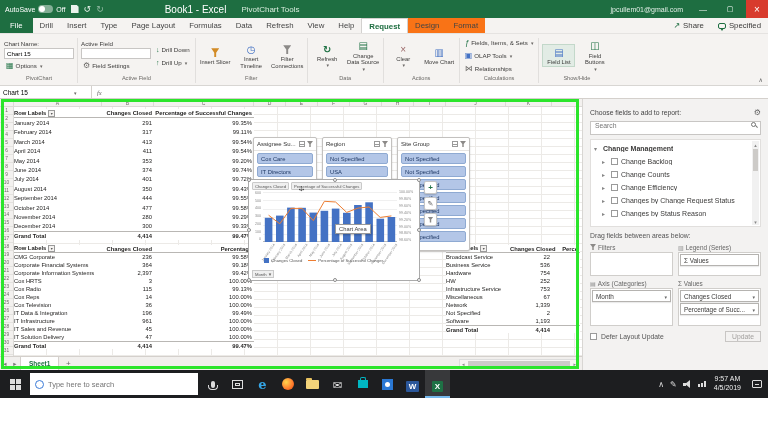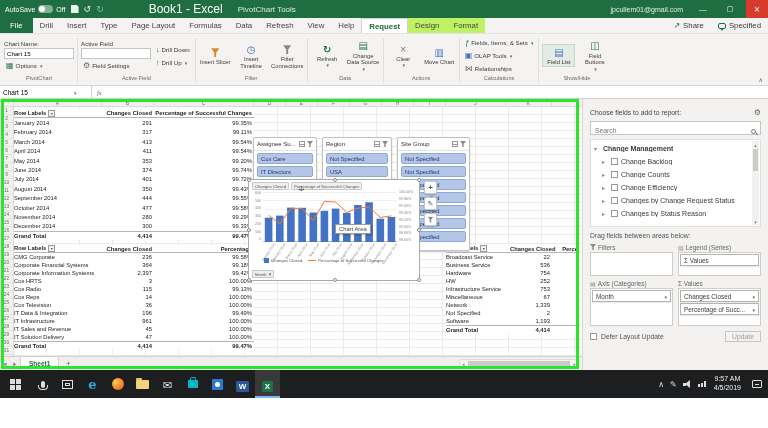--- a/index.html
+++ b/index.html
@@ -11,34 +11,34 @@
 
 
 .titlebar{height:18px;background:#1e6e41;display:flex;align-items:center;color:#fff;font-size:8px;padding-left:5px;gap:5px}
 .autosave{display:flex;align-items:center;gap:3px;font-size:7px}
 .as-pill{width:15px;height:8px;border-radius:4px;background:rgba(255,255,255,.45);display:inline-flex;align-items:center}
 .as-knob{width:6px;height:6px;border-radius:50%;background:#fff;margin-left:1px}
 .tb-ic{font-size:9px;line-height:1;color:#eaf3ec}
 .tb-ic.undo::after{content:"↺"}
 .tb-ic.redo::after{content:"↻";opacity:.55}
 .save-ic{width:8px;height:8px;background:#eaf3ec;clip-path:polygon(0 0,78% 0,100% 22%,100% 100%,0 100%);display:inline-block}
-.tb-title{margin-left:40px;font-size:12px}
+.tb-title{margin-left:56px;font-size:10px}
 .tb-context{font-size:8px;color:#d8ecdd;margin-left:10px}
 .tb-user{font-size:7px;color:#e3efe7;margin-right:4px}
 .winbtn{width:22px;height:18px;display:flex;align-items:center;justify-content:center;font-size:8px;color:#fff}
 .winbtn.restore::after{content:"▢";font-size:7px}
 .winbtn.min::after{content:"—"}
 .winbtn.close{background:#d83b2d}
 .winbtn.close::after{content:"×";font-size:10px}
 
 
 .tabrow{height:16px;background:#f5f3f1;display:flex;align-items:stretch;font-size:7.8px;color:#444;border-bottom:1px solid #e5e3e1}
 .tab{display:flex;align-items:center;padding:0 7px}
 .tab.file{background:#1e6e41;color:#fff;padding:0 10px}
-.tab.ctx{background:#bef264}
+.tab.ctx{background:#f97316}
 .tab.active{background:#fff;color:#1e6e41;border:1px solid #d3d1cf;border-bottom:0;font-weight:bold}
 .tellme{display:flex;align-items:center;gap:3px;color:#605e5c;padding:0 8px}
 .bulb{width:6px;height:6px;border-radius:50%;background:#f2c811;display:inline-block}
 .share,.comments{display:flex;align-items:center;gap:3px;padding:0 7px;color:#3b3a39}
 .share-ic::after{content:"↗";color:#1e6e41;font-size:8px}
 .bubble{width:8px;height:6px;border:1px solid #1e6e41;border-radius:2px;position:relative;display:inline-block}
 .bubble::after{content:"";position:absolute;left:1px;bottom:-3px;border-left:2px solid transparent;border-right:2px solid transparent;border-top:3px solid #1e6e41}
 
 
 .ribbon{height:52px;background:#f5f3f1;display:flex;align-items:stretch;padding:2px 4px 0;position:relative;border-bottom:1px solid #d8d6d3}
@@ -162,21 +162,21 @@
 .annot{position:absolute;left:1px;top:99px;width:578px;height:270px;border:3px solid #2be52b;z-index:60;pointer-events:none}
 
 
 .pane{width:186px;background:#f3f2f1;border-left:1px solid #d8d6d3;padding:5px 7px;font-size:7px;color:#3b3a39;display:flex;flex-direction:column}
 .p-title{display:flex;align-items:center;font-size:9px;font-weight:bold;color:#333}
 .p-close{margin-left:auto}
 .p-close::after{content:"×";font-size:9px;color:#666}
 .p-choose{margin-top:4px;display:flex;align-items:center;font-size:6.8px;color:#444}
 .gear{margin-left:auto}
 .gear::after{content:"⚙";font-size:8px;color:#666}
-.p-search{height:14px;background:#fff;border:1px solid #c8c6c4;display:flex;align-items:flex-end;padding:0 4px;margin-top:4px;gap:3px}
+.p-search{height:14px;background:#fff;border:1px solid #c8c6c4;display:flex;align-items:flex-start;padding:0 4px;margin-top:4px;gap:3px}
 .p-search input{border:0;outline:0;flex:1;font-size:6.8px;font-family:inherit;color:#333}
 .mag{width:5px;height:5px;border:1px solid #767674;border-radius:50%;position:relative;flex:none}
 .mag::after{content:"";position:absolute;width:3px;height:1px;background:#767674;transform:rotate(45deg);right:-2.5px;bottom:-0.5px}
 .p-tree{background:#fff;border:1px solid #e1dfdd;margin-top:4px;position:relative;padding:2px 10px 2px 3px;height:88px;overflow:hidden}
 .frow{height:13px;display:flex;align-items:center;gap:3px;font-size:7px}
 .frow .flabel{white-space:nowrap;overflow:hidden}
 .frow.root .flabel{font-weight:bold}
 .frow.child{padding-left:8px}
 .fexp{color:#888;font-size:6px;width:6px}
 .fexp::after{content:"▸"}
@@ -997,20 +997,24 @@
 
   <div class="taskbar">
     <div class="startbtn">
         <span class="winlogo">
           <i></i>
           <i></i>
           <i></i>
           <i></i>
         </span>
       </div>
+    <div class="tsearch">
+      <span class="cortana"></span>
+      <input placeholder="Type here to search" style="">
+    </div>
     <div class="tico">
         <span class="mic-ic"></span>
       </div>
     <div class="tico">
         <span class="tv-ic"></span>
       </div>
     <div class="tico">
         <span class="edge-ic"></span>
       </div>
     <div class="tico">

